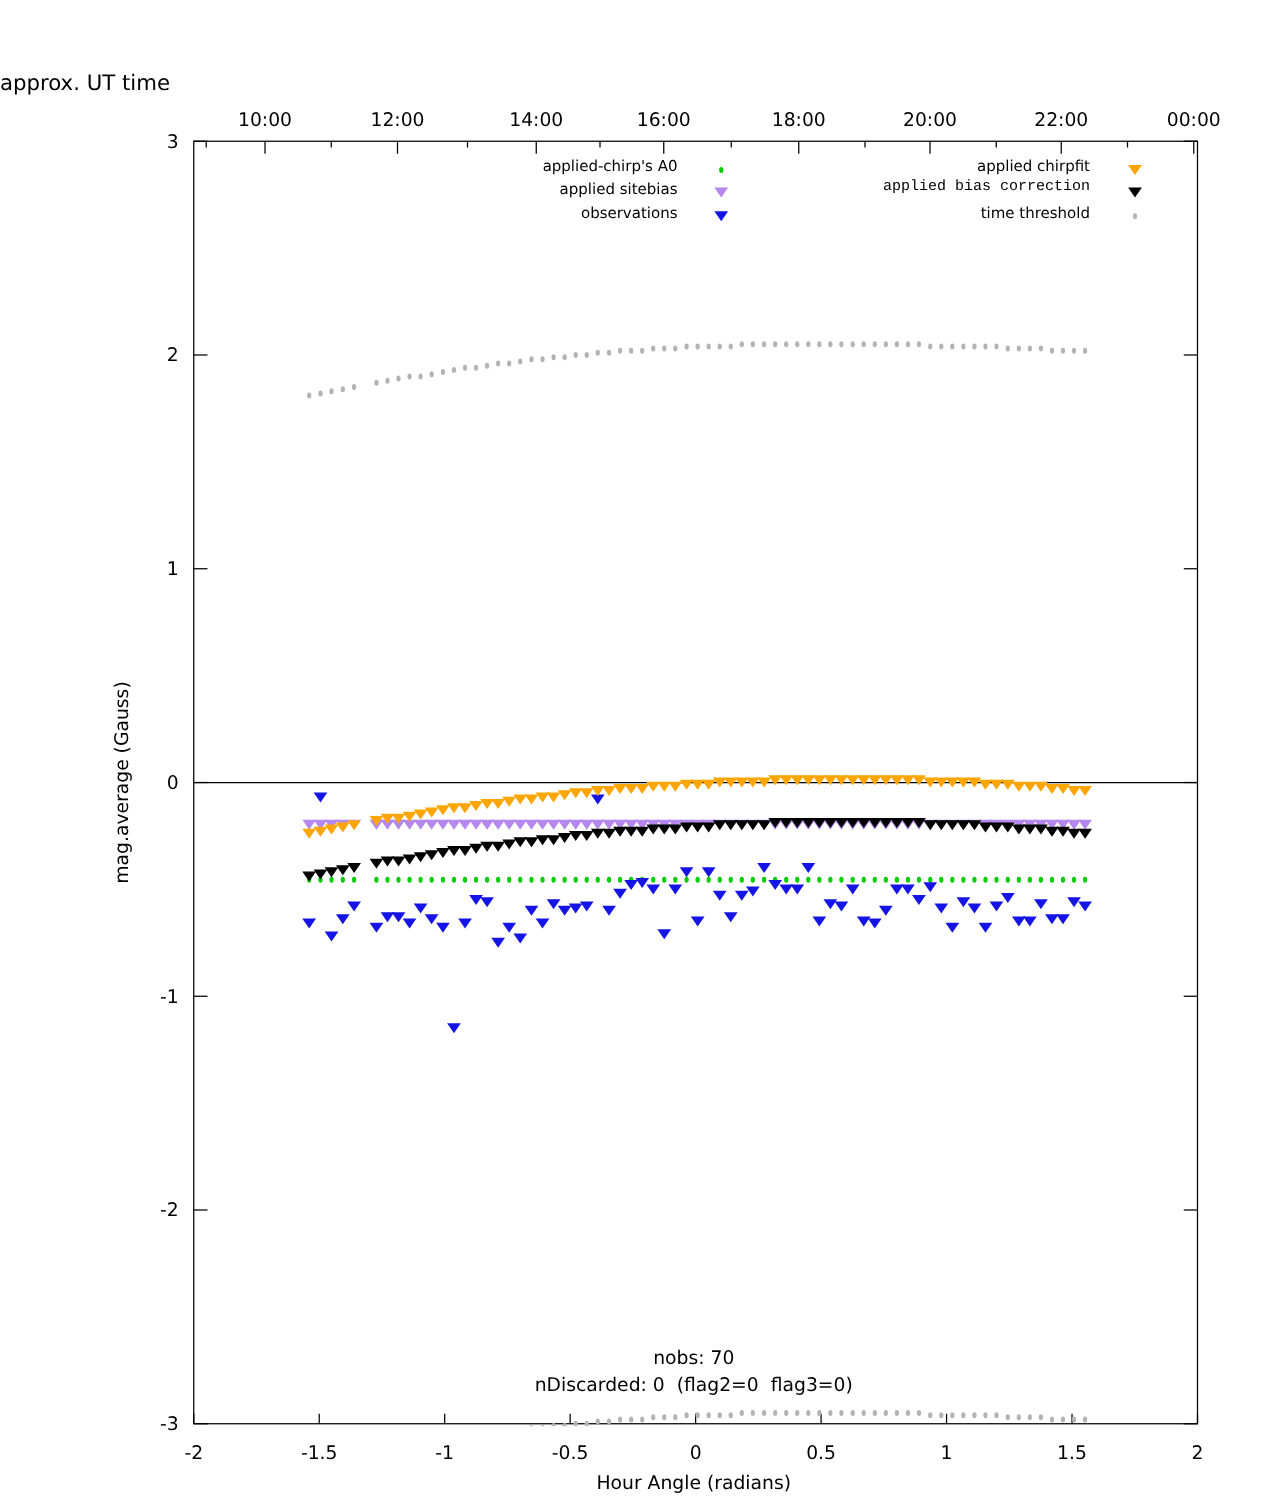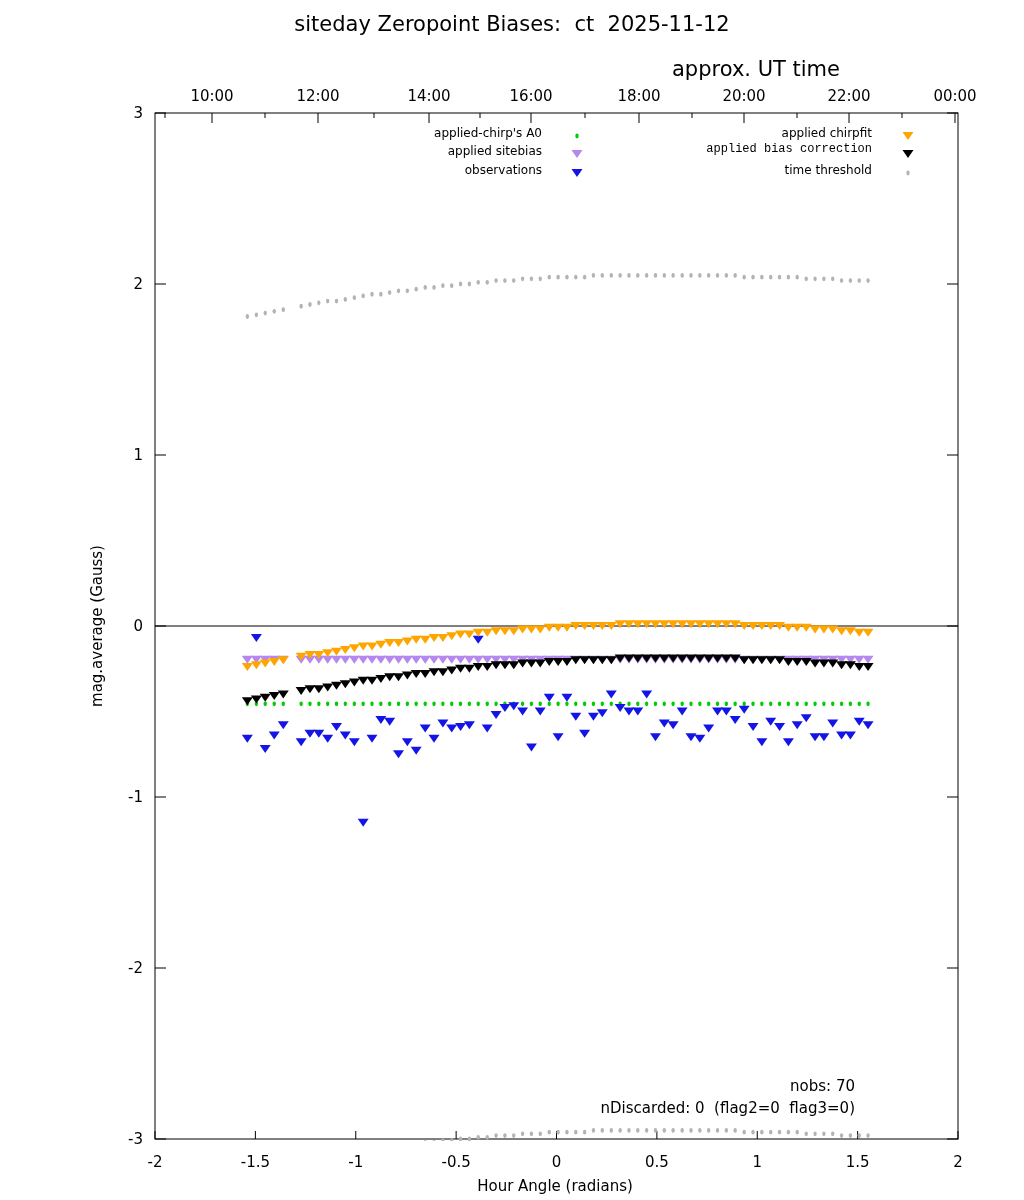--- a/index.html
+++ b/index.html
@@ -1,24 +1,24 @@
 <!DOCTYPE html>
 <html><head>
 <meta charset="utf-8">
 <style>
   html,body{margin:0;padding:0;background:#fff;}
   #page{position:relative;width:1024px;height:1200px;background:#fff;overflow:hidden;
         font-family:"DejaVu Sans",sans-serif;color:#000;}
   .abs{position:absolute;}
   #title{left:0;top:12px;width:1024px;text-align:center;font-size:21px;white-space:pre;}
-  #ut-title{left:0;top:57px;width:840px;text-align:right;font-size:21px;}
+  #ut-title{left:0;top:57px;width:840px;text-align:left;font-size:17px;}
   #y-title{left:-53px;top:617px;width:300px;text-align:center;font-size:15px;
            transform:rotate(-90deg);transform-origin:center;}
   #x-title{left:0;top:1177px;width:1110px;text-align:center;font-size:15px;}
-  .note{left:255px;width:600px;text-align:right;font-size:15px;white-space:pre;}
+  .note{left:255px;width:600px;text-align:center;font-size:15px;white-space:pre;}
   #note1{top:1077px;} #note2{top:1099px;}
   .lg-label{position:absolute;width:310px;text-align:right;font-size:12px;line-height:18px;white-space:pre;}
   .lg-marker{position:absolute;width:22px;height:12px;}
   #chart-svg{position:absolute;left:0;top:0;}
   svg text{font-family:"DejaVu Sans",sans-serif;font-size:15px;fill:#000;}
 </style>
 </head>
 <body>
 
 <div id="page">
@@ -598,21 +598,20 @@
           <ellipse cx="823.899" cy="1133.8700000000001" rx="1.7" ry="2.4" fill="#b3b3b3"></ellipse>
           <ellipse cx="832.732" cy="1133.8700000000001" rx="1.7" ry="2.4" fill="#b3b3b3"></ellipse>
           <ellipse cx="841.5649999999999" cy="1135.58" rx="1.7" ry="2.4" fill="#b3b3b3"></ellipse>
           <ellipse cx="850.398" cy="1135.58" rx="1.7" ry="2.4" fill="#b3b3b3"></ellipse>
           <ellipse cx="859.231" cy="1135.58" rx="1.7" ry="2.4" fill="#b3b3b3"></ellipse>
           <ellipse cx="868.064" cy="1135.58" rx="1.7" ry="2.4" fill="#b3b3b3"></ellipse>
         </g>
       </g>
     </svg>
 
-  <div id="title" class="abs">siteday Zeropoint Biases:  ct  2025-11-12</div>
   <div id="ut-title" class="abs">approx. UT time</div>
   <div id="y-title" class="abs">mag.average (Gauss)</div>
   <div id="x-title" class="abs">Hour Angle (radians)</div>
   <div id="note1" class="abs note">nobs: 70</div>
   <div id="note2" class="abs note">nDiscarded: 0  (flag2=0  flag3=0)</div>
 
   <div>
     <div class="lg-label" style="left:232px;top:124px;">applied-chirp's A0</div>
     <div class="lg-label" style="left:232px;top:142px;">applied sitebias</div>
     <div class="lg-label" style="left:232px;top:161px;">observations</div>

